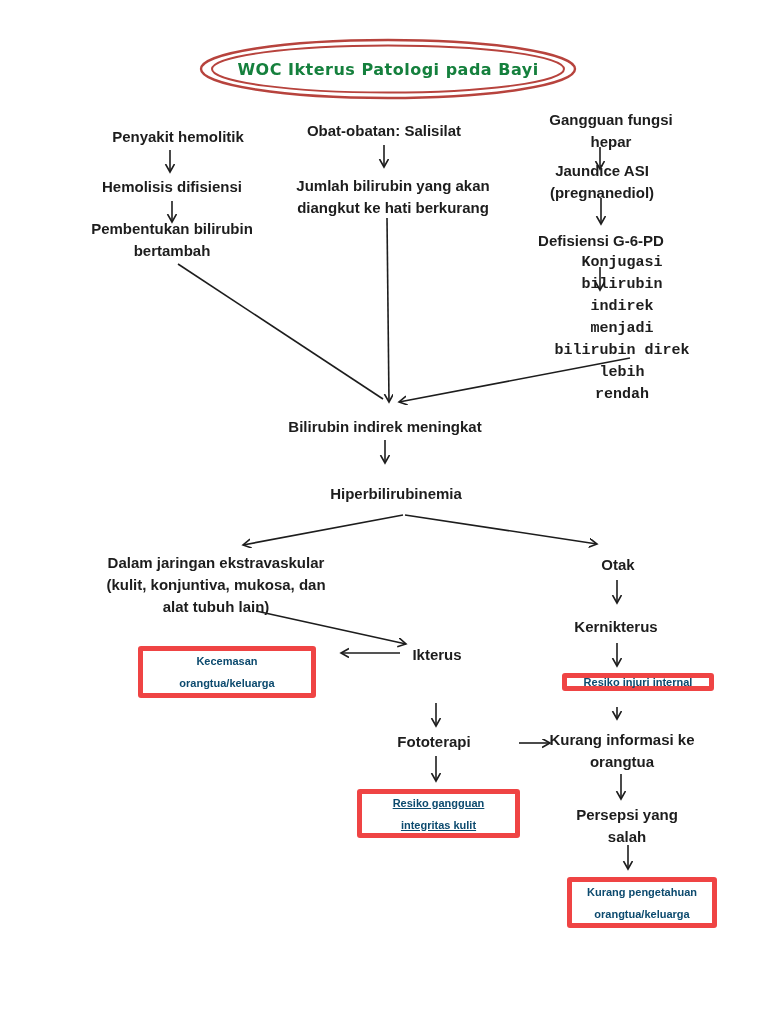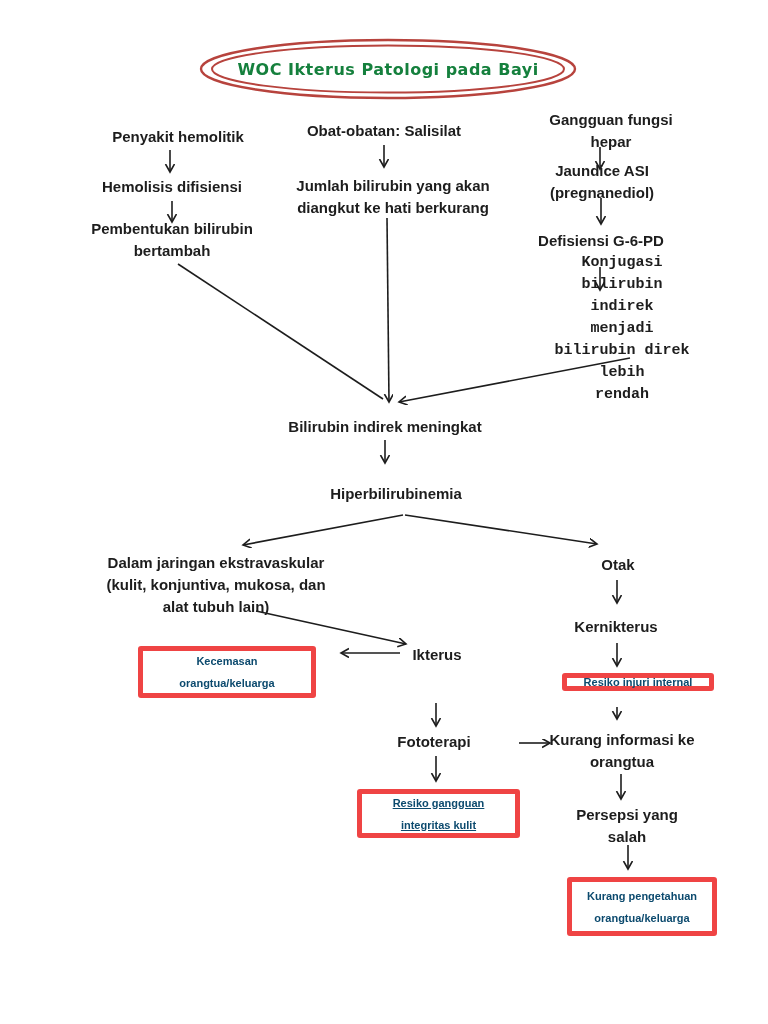--- a/index.html
+++ b/index.html
@@ -81,16 +81,16 @@
   <div class="node" style="left:434px;top:742px;">Fototerapi</div>
   <div class="node" style="left:614px;top:751px;margin-left:8px;">Kurang informasi ke
 orangtua</div>
   <div class="node" style="left:627px;top:826px;">Persepsi yang salah</div>
 
   <div class="dx-box" style="left:138px;top:646px;width:178px;height:52px;">Kecemasan
 orangtua/keluarga</div>
   <div class="dx-box" style="left:562px;top:673px;width:152px;height:18px;">Resiko injuri internal</div>
   <div class="dx-box" style="left:357px;top:789px;width:163px;height:49px;text-decoration:underline;">Resiko gangguan
 integritas kulit</div>
-  <div class="dx-box" style="left:567px;top:877px;width:150px;height:59px;">Kurang pengetahuan
+  <div class="dx-box" style="left:567px;top:877px;width:150px;height:51px;">Kurang pengetahuan
 orangtua/keluarga</div>
 
 </div>
 
 </body></html>

